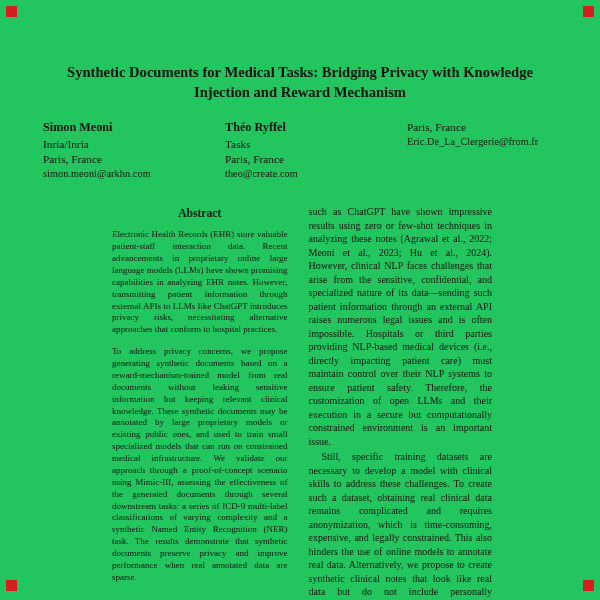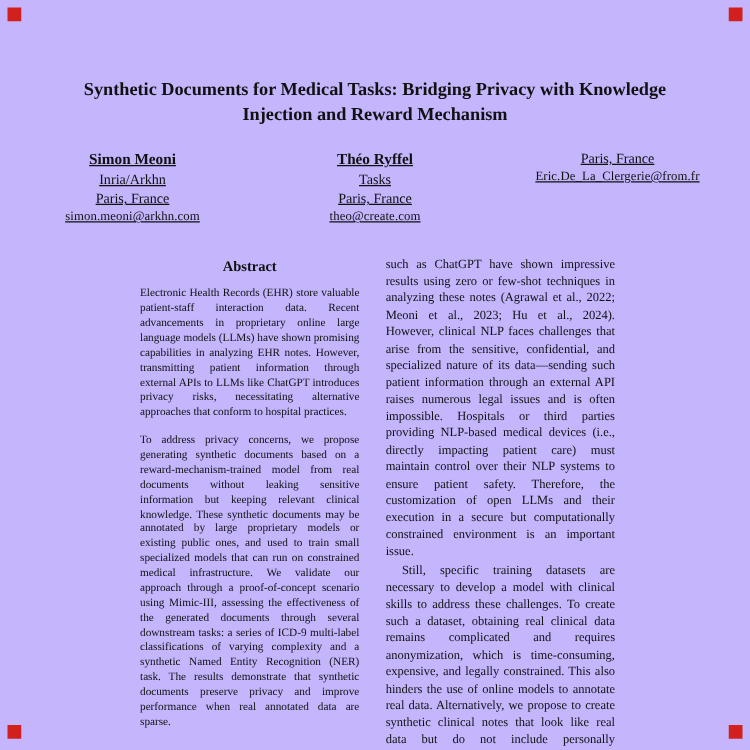--- a/index.html
+++ b/index.html
@@ -10,21 +10,21 @@
   body {
     width: 600px;
     height: 600px;
     font-family: "Liberation Serif", "DejaVu Serif", serif;
     color: #111111;
   }
   .page {
     position: relative;
     width: 600px;
     height: 600px;
-    background: #c4b5fd;
+    background: #22c55e;
     overflow: hidden;
   }
   .corner-marker {
     position: absolute;
     width: 11px;
     height: 11px;
     background: #d2201f; 
   }
   .marker-tl { top: 6px;  left: 6px;  }
   .marker-tr { top: 6px;  right: 6px; }
@@ -36,24 +36,23 @@
     width: 470px;
     font-size: 14.6px;
     font-weight: bold;
     text-align: center;
     line-height: 1.4;
   }
 
   .authors {
     display: flex;
     justify-content: center;
-    gap: 44px;
+    gap: 32px;
     margin-top: 17px;
-    text-align: center;
-    text-decoration: underline;
+    text-align: left;
   }
   .author { min-width: 150px; }
   .author-name {
     font-weight: bold;
     font-size: 12.2px;
     margin-bottom: 2px;
   }
   .author-line {
     font-size: 11.3px;
     line-height: 1.35;
@@ -103,21 +102,21 @@
   <div class="corner-marker marker-tl"></div>
   <div class="corner-marker marker-tr"></div>
   <div class="corner-marker marker-bl"></div>
   <div class="corner-marker marker-br"></div>
 
   <h1 class="paper-title">Synthetic Documents for Medical Tasks: Bridging Privacy with Knowledge Injection and Reward Mechanism</h1>
 
   <div class="authors">
     <div class="author">
       <div class="author-name">Simon Meoni</div>
-      <div class="author-line">Inria/Arkhn</div>
+      <div class="author-line">Inria/Inria</div>
       <div class="author-line">Paris, France</div>
       <div class="author-email">simon.meoni@arkhn.com</div>
     </div>
     <div class="author">
       <div class="author-name">Théo Ryffel</div>
       <div class="author-line">Tasks</div>
       <div class="author-line">Paris, France</div>
       <div class="author-email">theo@create.com</div>
     </div>
     <div class="author">

